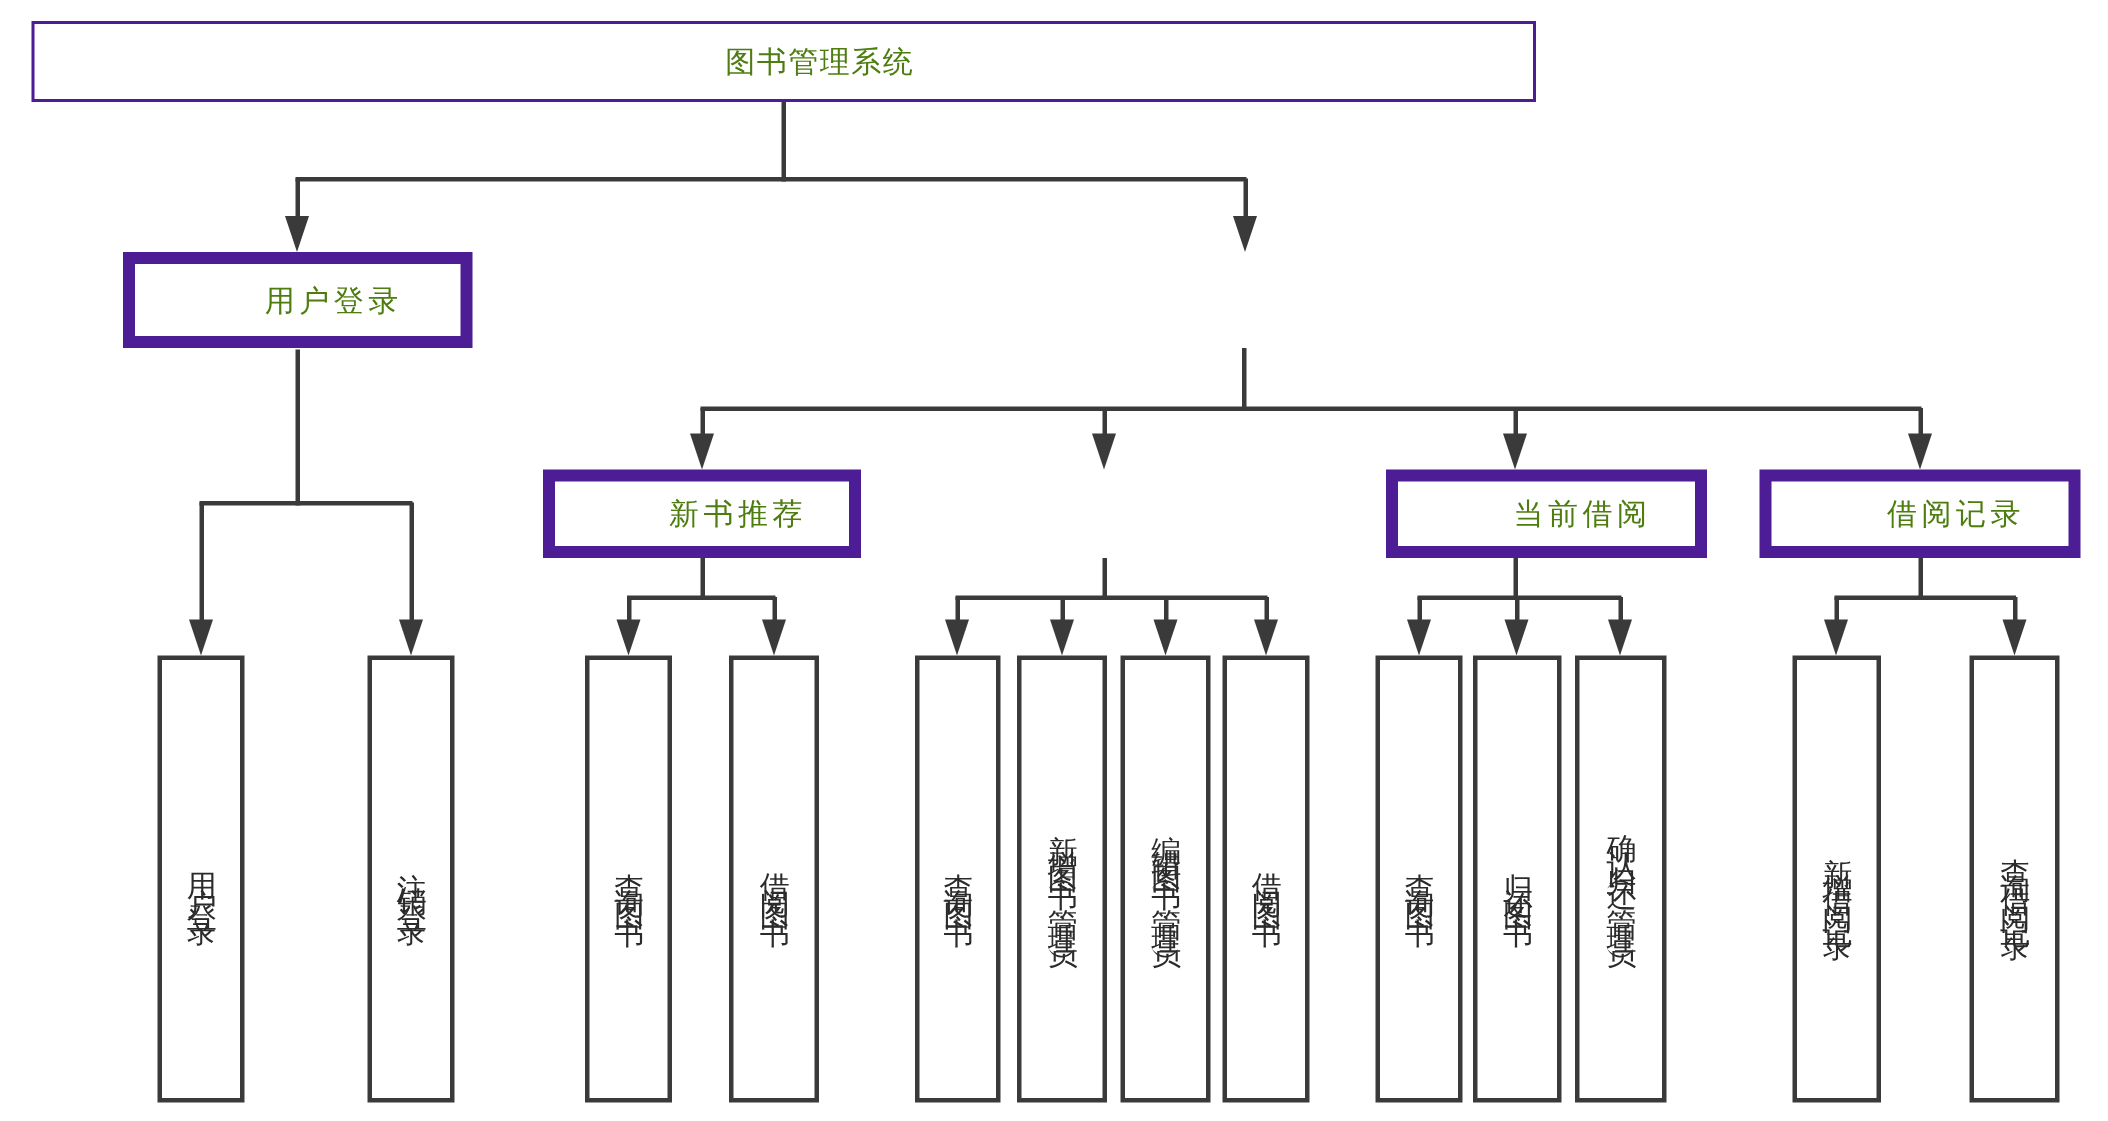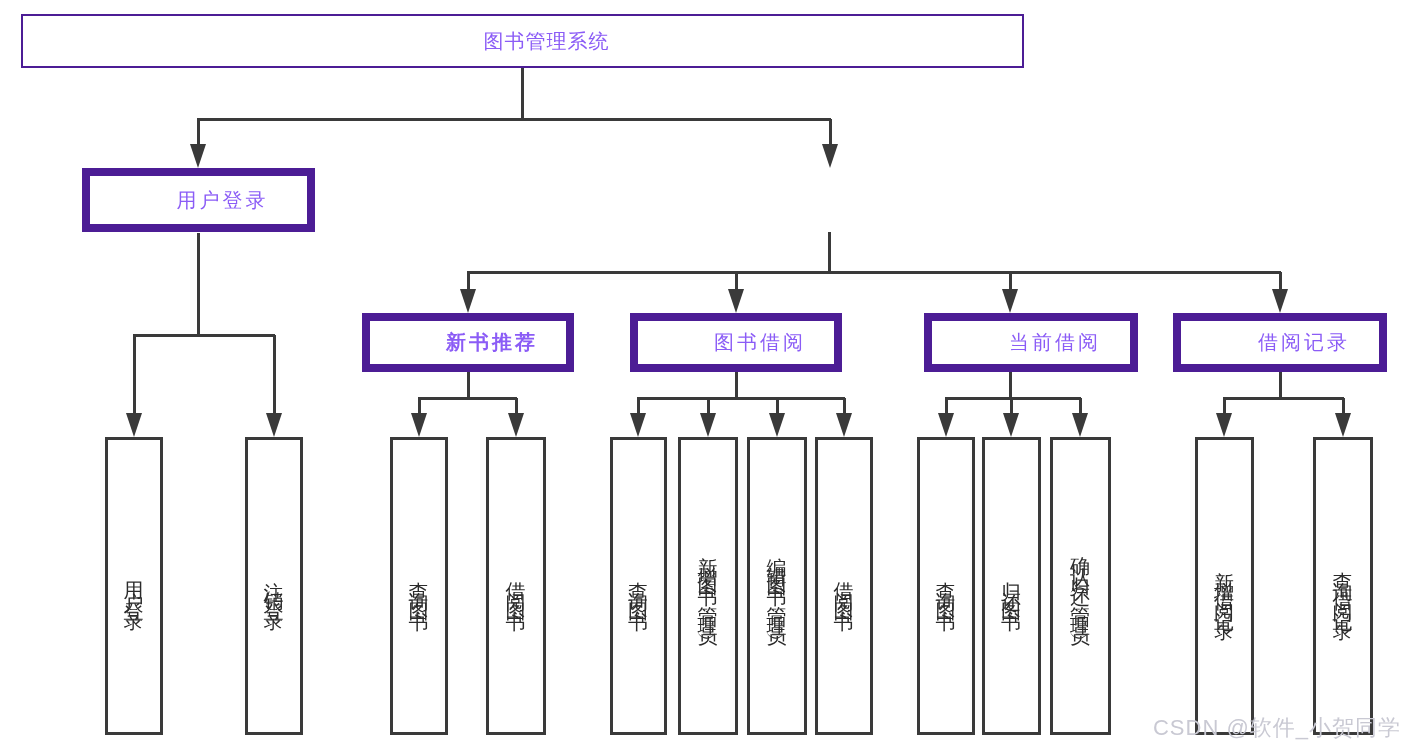--- a/index.html
+++ b/index.html
@@ -14,21 +14,21 @@
   .hbox {
     position: absolute;
     box-sizing: border-box;
     border: 8px solid #4c1d95;
     background: #ffffff;
     display: flex;
     align-items: center;
     justify-content: center;
     font-size: 20px;
     letter-spacing: 3px;
-    color: #8b5cf6;
+    color: #4d7c0f;
     z-index: 2;
     padding-left: 48px;
   }
   .root { border-width: 2px; letter-spacing: 1px; font-size: 20px; }
   .vbox {
     position: absolute;
     box-sizing: border-box;
     top: 437px;
     height: 298px;
     border: 3px solid #3a3a3a;
@@ -70,22 +70,21 @@
 </style>
 </head>
 <body>
 
 <div id="canvas">
 
   <div class="hbox root" style="left:21px; top:14px; width:1003px; height:54px;">图书管理系统</div>
 
   <div class="hbox" style="left:82px; top:168px; width:233px; height:64px;">用户登录</div>
 
-  <div class="hbox" style="left:362px; top:313px; width:212px; height:59px;font-weight:bold;">新书推荐</div>
-  <div class="hbox" style="left:630px; top:313px; width:212px; height:59px;">图书借阅</div>
+  <div class="hbox" style="left:362px; top:313px; width:212px; height:59px;">新书推荐</div>
   <div class="hbox" style="left:903px; top:313px; width:214px; height:59px;margin-left:21px;">当前借阅</div>
   <div class="hbox" style="left:1173px; top:313px; width:214px; height:59px;">借阅记录</div>
 
   <div class="vbox" style="left:105px; width:58px;">
     <span class="vtext">用户登录</span>
   </div>
   <div class="vbox" style="left:245px; width:58px;">
     <span class="vtext">注销登录</span>
   </div>
 
@@ -119,21 +118,20 @@
     <span class="vtext">确认归还（管理员）</span>
   </div>
 
   <div class="vbox" style="left:1195px; width:59px;">
     <span class="vtext">新增借阅记录</span>
   </div>
   <div class="vbox" style="left:1313px; width:60px;">
     <span class="vtext">查询借阅记录</span>
   </div>
 
-  <div class="watermark">CSDN @软件_小贺同学</div>
 <div class="vline" style="left: 521px; top: 68px; height: 53px;"></div>
     <div class="hline" style="left: 197px; top: 118px; width: 634px;"></div>
     <div class="vline" style="left: 197px; top: 119px; height: 27px;"></div>
     <div class="arrow" style="left: 190px; top: 144px;"></div>
     <div class="vline" style="left: 829px; top: 119px; height: 27px;"></div>
     <div class="arrow" style="left: 822px; top: 144px;"></div>
     <div class="vline" style="left: 197px; top: 233px; height: 104px;"></div>
     <div class="hline" style="left: 133px; top: 334px; width: 142px;"></div>
     <div class="vline" style="left: 133px; top: 335px; height: 80px;"></div>
     <div class="arrow" style="left: 126px; top: 413px;"></div>

